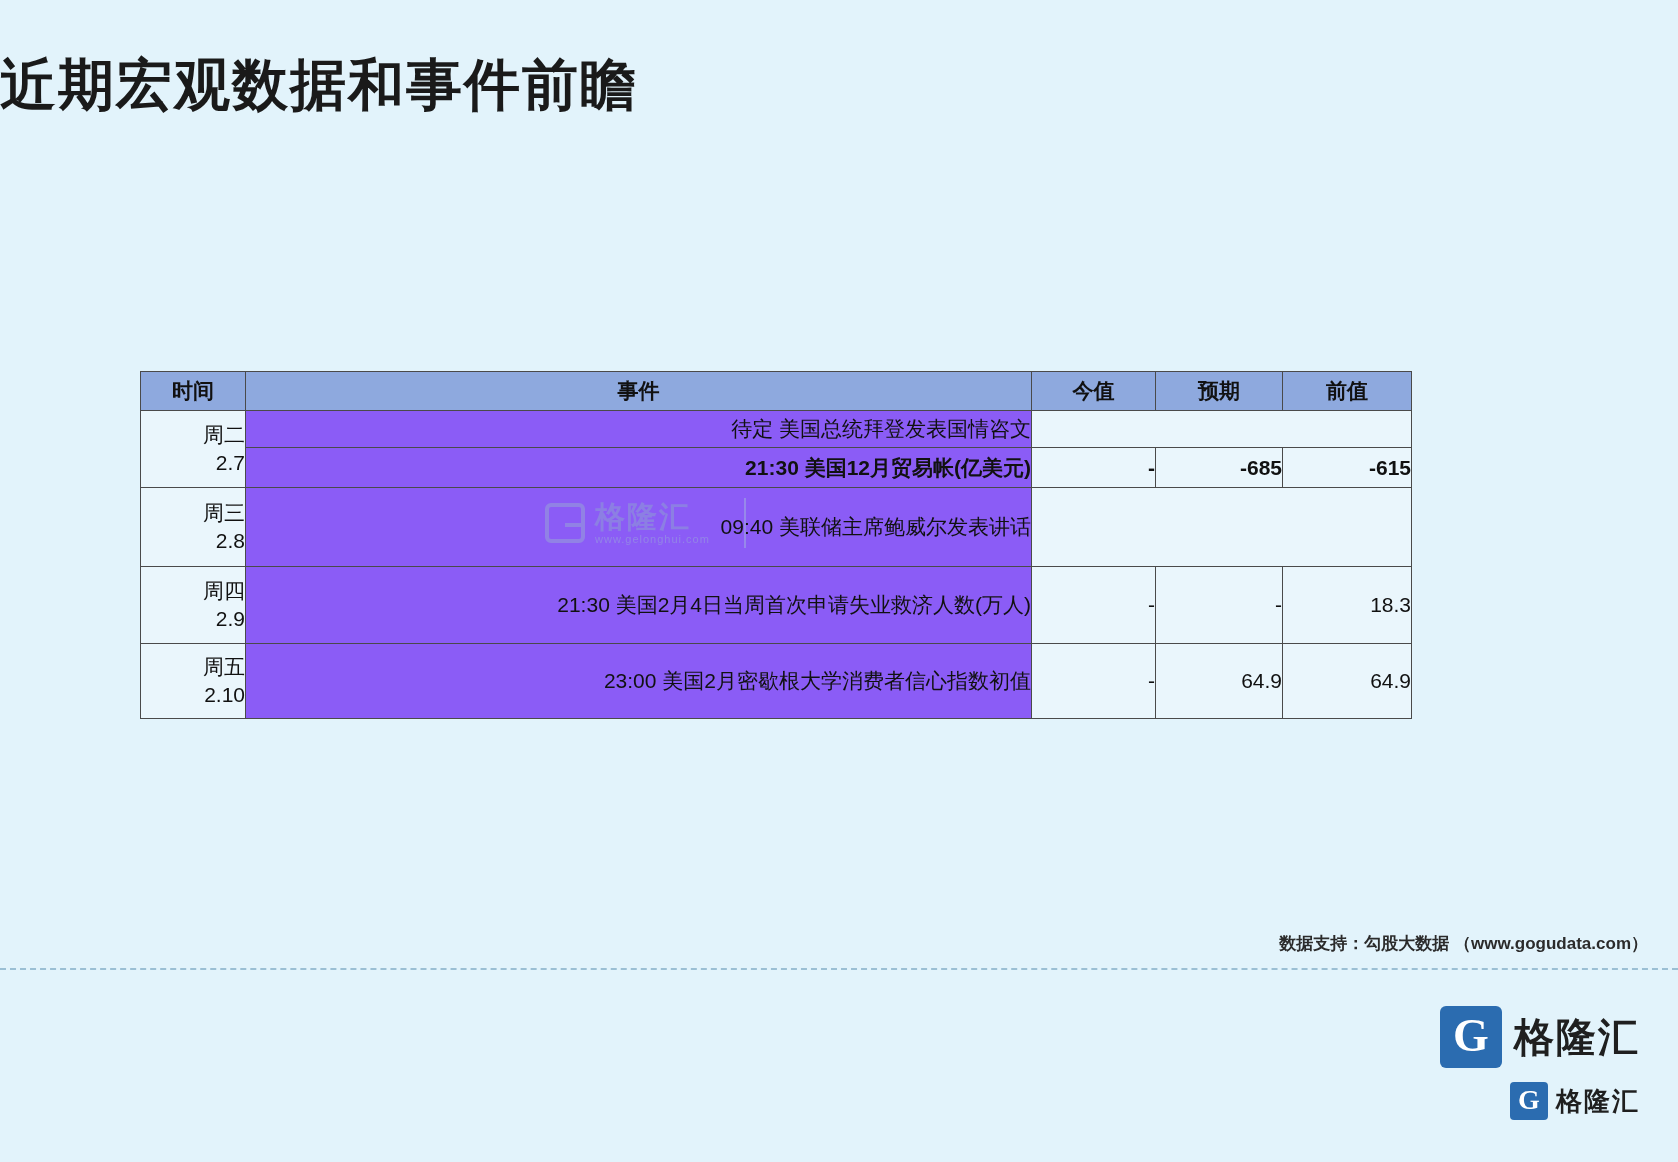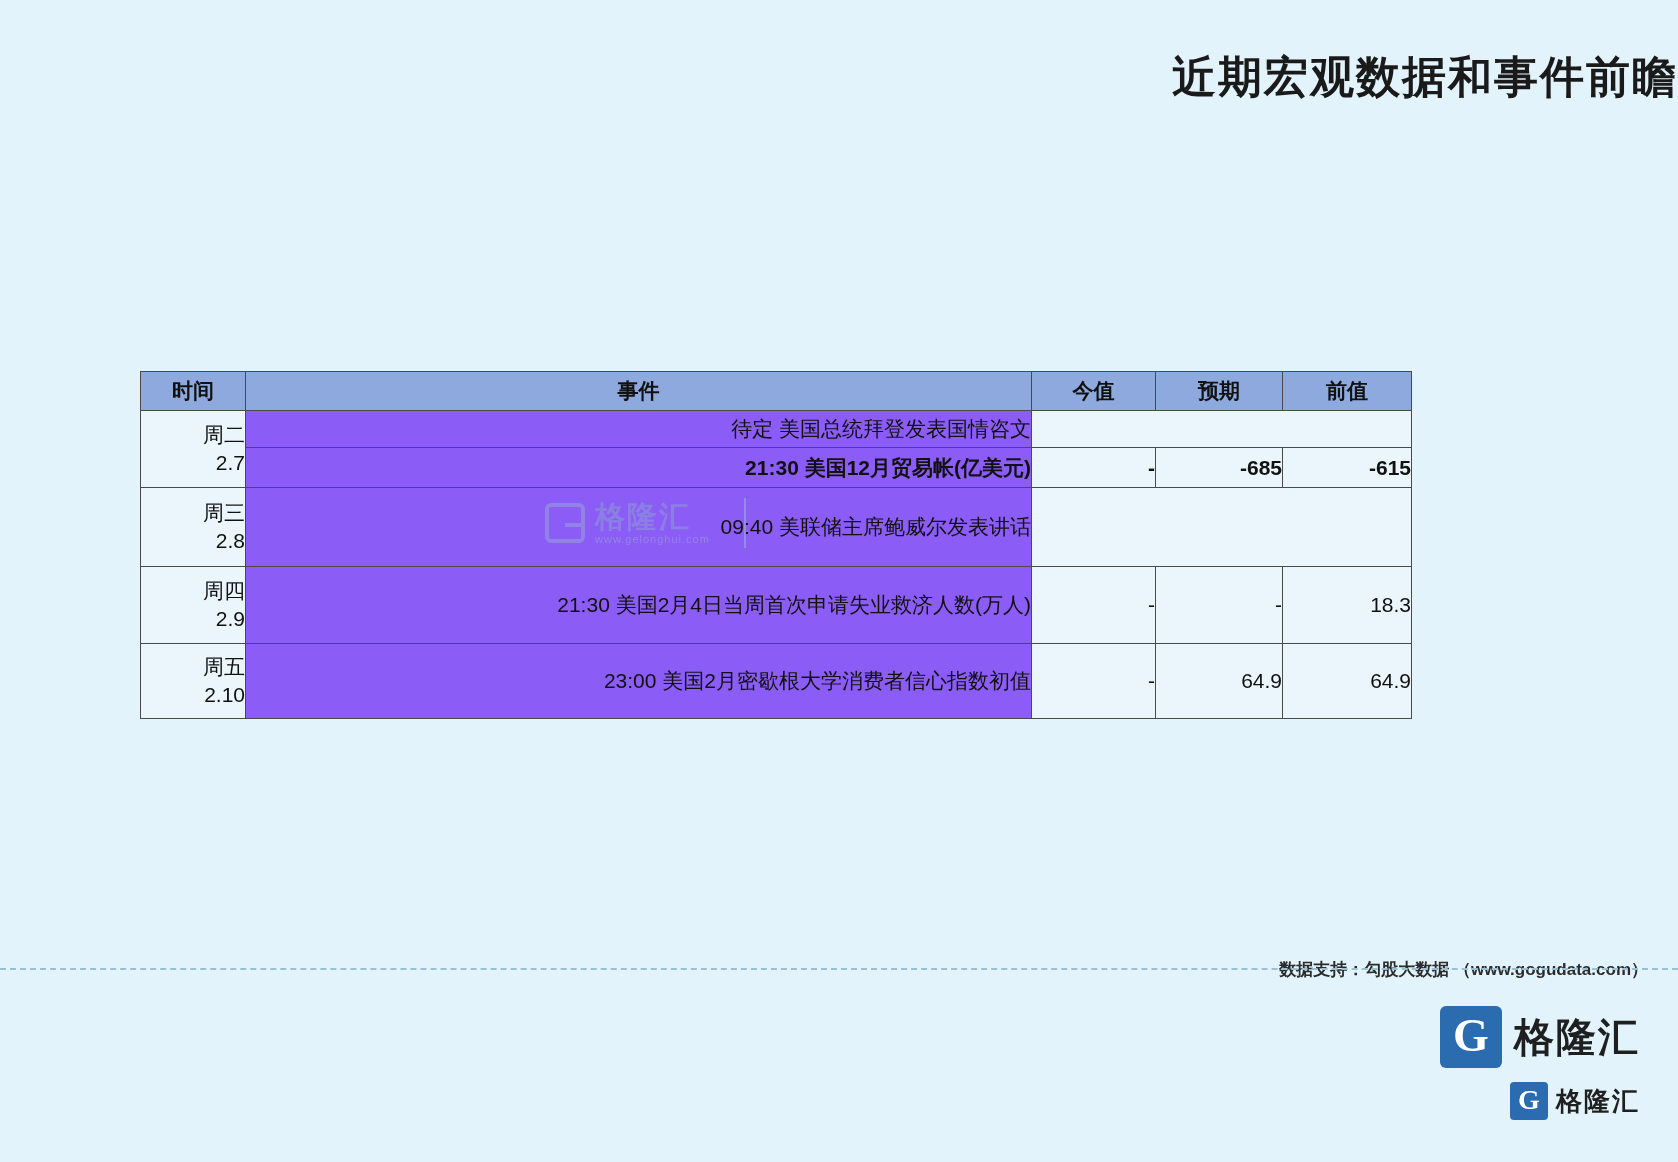--- a/index.html
+++ b/index.html
@@ -8,22 +8,22 @@
   }
   body {
     width: 1678px;
     height: 1162px;
     background: #e2f3fb;
     font-family: "Liberation Sans", "DejaVu Sans", sans-serif;
     position: relative;
     overflow: hidden;
   }
   #page-title {
-    text-align: right;
-    font-size: 44px;
+    text-align: left;
+    font-size: 56px;
     font-weight: bold;
     color: #1a1a1a;
     letter-spacing: 2px;
     margin-top: 48px;
   }
 
   
   .table-wrap {
     position: absolute;
     left: 140px;
@@ -128,21 +128,20 @@
   .wm-right .wm-text-sub { font-size: 12px; letter-spacing: 3px; }
 
   
   .footer-note {
     position: absolute;
     right: 30px;
     top: 932px;
     font-size: 17px;
     font-weight: bold;
     color: #2b2b2b;
-    margin-top: 26px;
   }
   .dash-line {
     position: absolute;
     left: 0; right: 0;
     top: 968px;
     border-top: 2px dashed #9bbfd4;
   }
   .brand {
     position: absolute;
     right: 38px;

